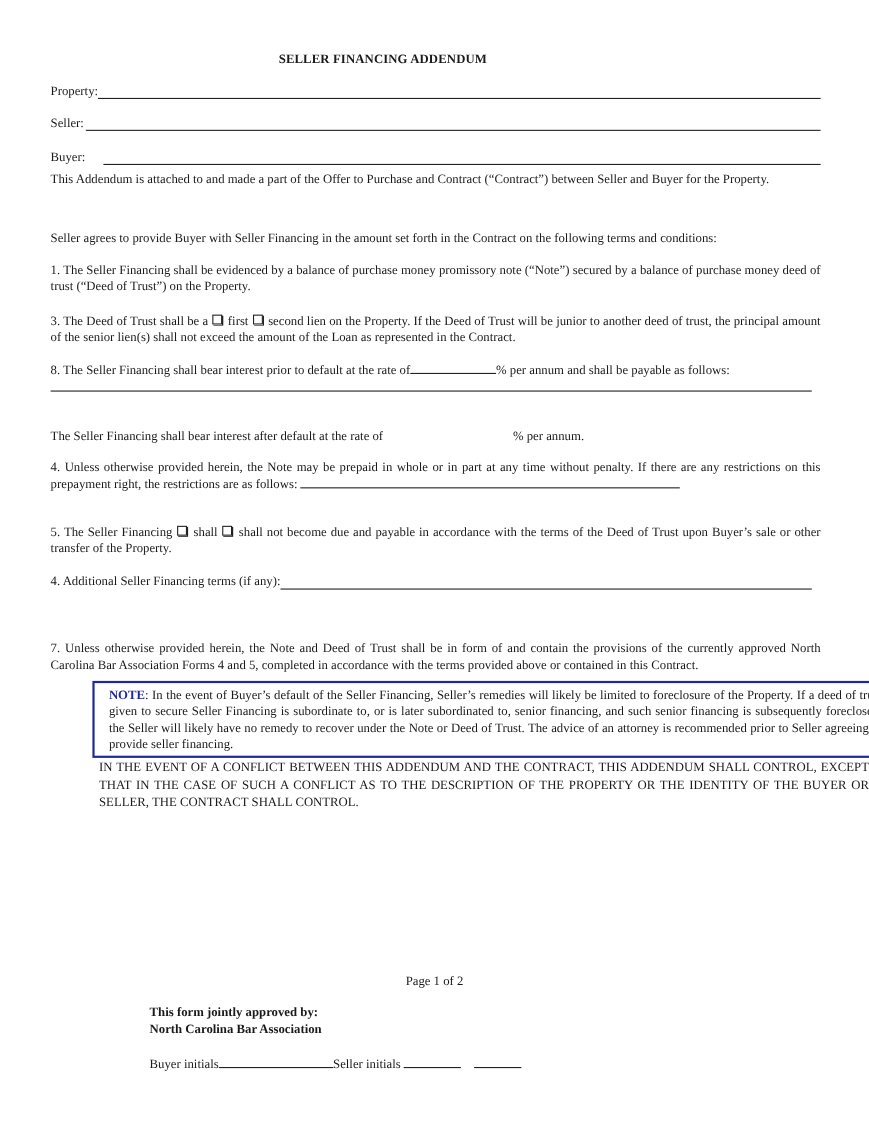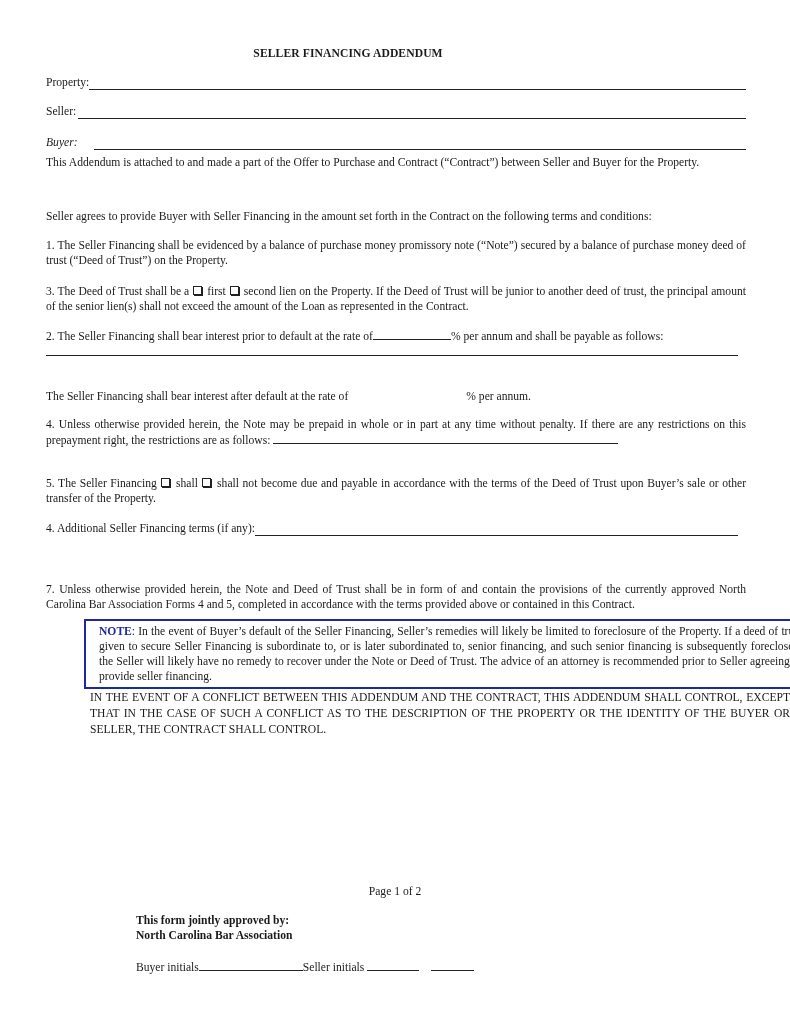--- a/index.html
+++ b/index.html
@@ -41,40 +41,40 @@
 
 <div class="abs field-row" style="top:74px;">
   <span class="field-label" style="margin-right:0;">Property:</span>
   <span class="field-line"></span>
 </div>
 <div class="abs field-row" style="top:86px;margin-top:17px;">
   <span class="field-label" style="margin-right:2px;">Seller:</span>
   <span class="field-line"></span>
 </div>
 <div class="abs field-row" style="top:134px;">
-  <span class="field-label" style="margin-right:16px;font-style:italic;">Buyer:</span>
+  <span class="field-label" style="margin-right:16px;">Buyer:</span>
   <span class="field-line"></span>
 </div>
 
 <div class="abs para justify" style="top:155px;">This Addendum is attached to and made a part of the Offer to Purchase and Contract (“Contract”) between Seller and Buyer for the Property.</div>
 
 <div class="abs para" style="top:209px;">Seller agrees to provide Buyer with Seller Financing in the amount set forth in the Contract on the following terms and conditions:</div>
 
 <div class="abs para justify" style="top:238px;">1. The Seller Financing shall be evidenced by a balance of purchase money promissory note (“Note”) secured by a balance of purchase money deed of trust (“Deed of Trust”) on the Property.</div>
 
 <div class="abs para justify" style="top:284px;">
   <span>3.  The Deed of Trust shall be a</span>
   <span class="checkbox"></span>
   <span>first</span>
   <span class="checkbox"></span>
   <span>second lien on the Property. If the Deed of Trust will be junior to another deed of trust, the principal amount of the senior lien(s) shall not exceed the amount of the Loan as represented in the Contract.</span>
 </div>
 
 <div class="abs para" style="top:328px; white-space:nowrap;">
-  <span>2. The Seller Financing shall bear interest prior to default at the   rate of</span><span class="uline" style="width:78px;"></span><span>% per annum and shall be payable as   follows:</span>
+  <span>8. The Seller Financing shall bear interest prior to default at the   rate of</span><span class="uline" style="width:78px;"></span><span>% per annum and shall be payable as   follows:</span>
 </div>
 <div class="abs full-line" style="top:355px;"></div>
 
 <div class="abs para" style="top:388px; white-space:nowrap;">
   <span>The Seller Financing shall bear interest after default at the rate of</span><span class="uline" style="width:118px; border-bottom-color:transparent;"></span><span>% per annum.</span>
 </div>
 
 <div class="abs para justify" style="top:417px;">
   <span>4. Unless otherwise provided herein, the Note may be prepaid in whole or in part at any time without penalty.  If there are any restrictions on this prepayment right, the restrictions are as follows:</span>
   <span class="uline" style="width:345px;"></span>

